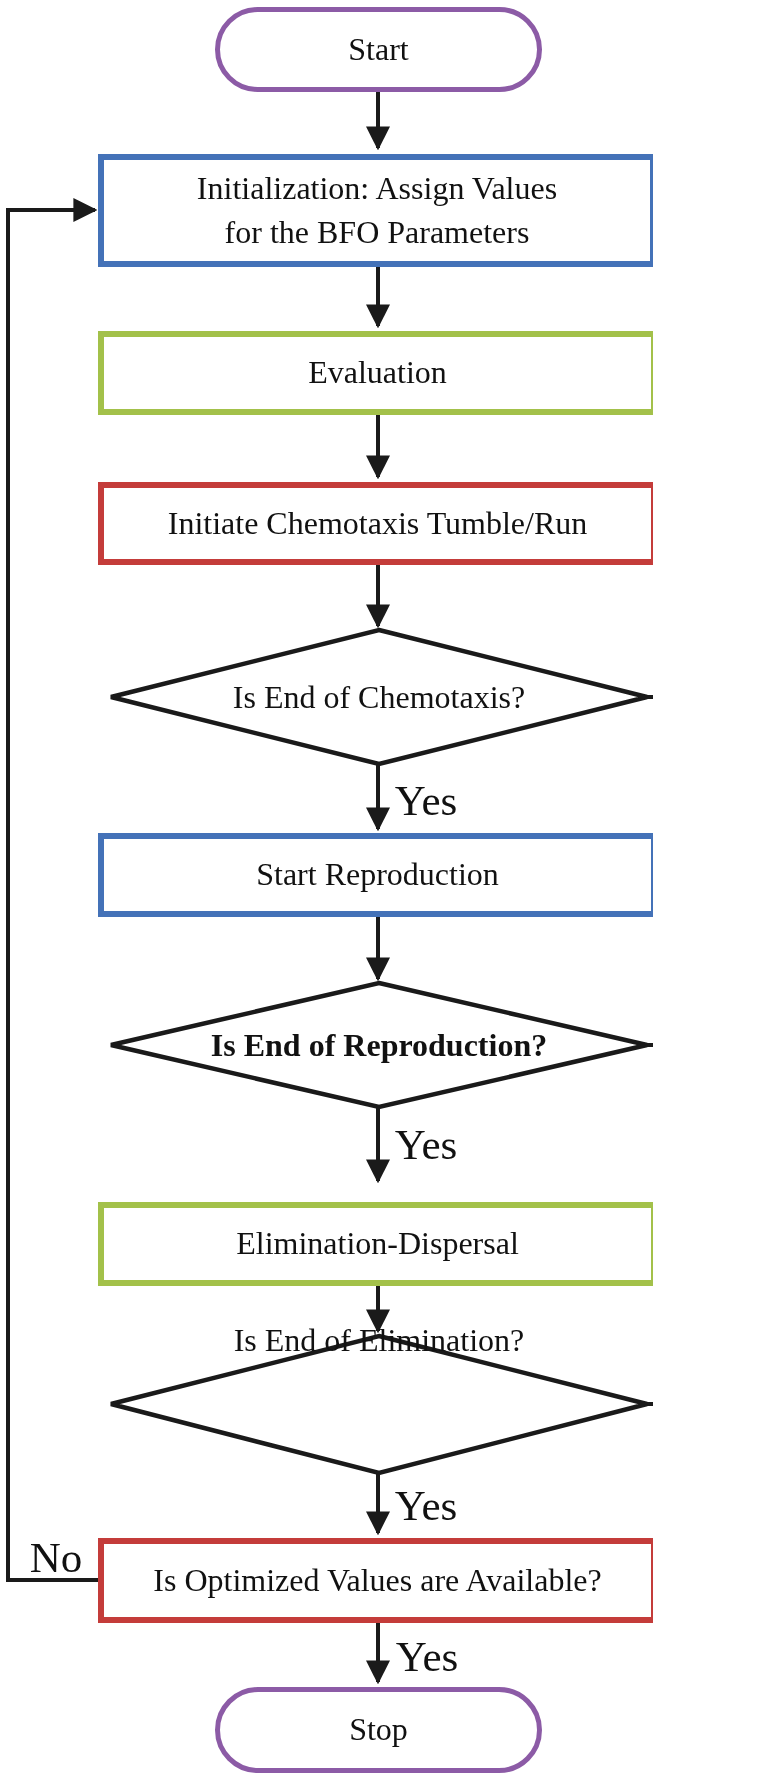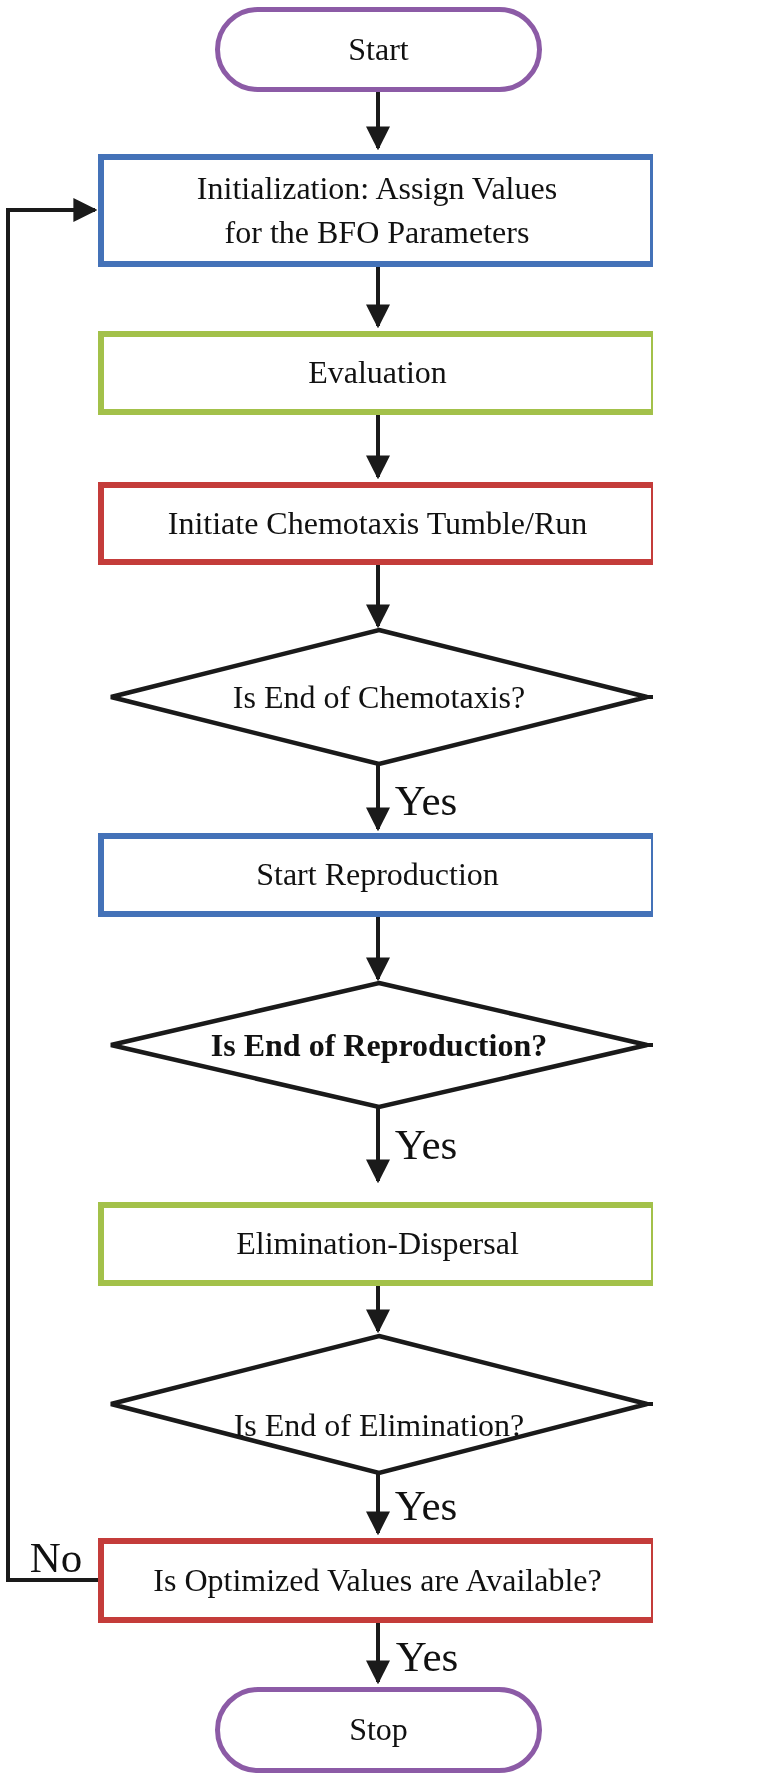--- a/index.html
+++ b/index.html
@@ -93,21 +93,21 @@
   </div>
 
   <div class="diamond-label" style="left:131px;top:998px;width:496px;height:94px;font-weight:bold;">
     <span>Is End of Reproduction?</span>
   </div>
 
   <div class="node box-green" style="left:98px;top:1185px;width:559px;height:84px;margin-top:17px;">
     <span>Elimination-Dispersal</span>
   </div>
 
-  <div class="diamond-label" style="left:131px;top:1378px;width:496px;height:94px;">
+  <div class="diamond-label" style="left:131px;top:1293px;width:496px;height:94px;">
     <span>Is End of Elimination?</span>
   </div>
 
   <div class="node box-red" style="left:98px;top:1538px;width:559px;height:85px;">
     <span>Is Optimized Values are Available?</span>
   </div>
 
   <div class="node stadium" style="left:215px;top:1687px;width:327px;height:86px;">
     <span>Stop</span>
   </div>

